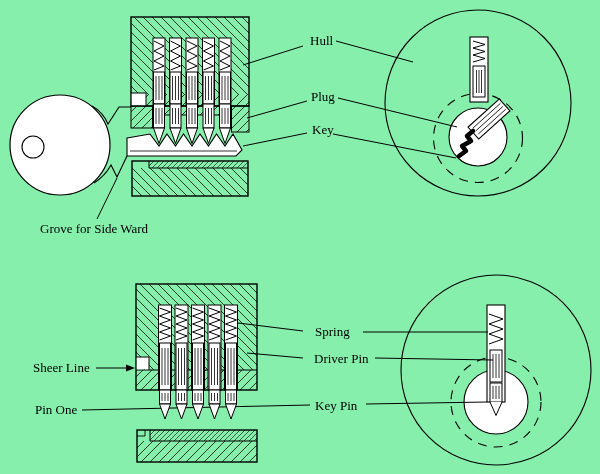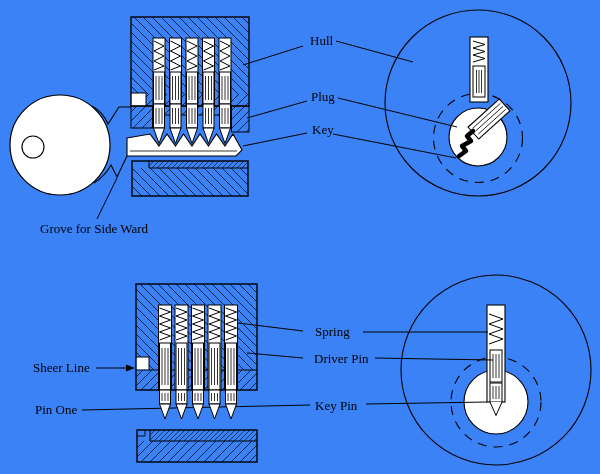--- a/index.html
+++ b/index.html
@@ -1,16 +1,16 @@
 <!DOCTYPE html>
 <html><head>
 <meta charset="utf-8">
 <style>
   html,body{margin:0;padding:0;background:#fff;}
-  .stage{width:600px;height:474px;background:#3b82f6;position:relative;overflow:hidden;}
+  .stage{width:600px;height:474px;background:#86efac;position:relative;overflow:hidden;}
   svg{display:block;}
   text{font-family:"Liberation Serif","DejaVu Serif",serif;font-size:13px;fill:#000;}
 </style>
 </head>
 <body>
 
 <div class="stage">
 <svg width="600" height="474" viewBox="0 0 600 474" xmlns="http://www.w3.org/2000/svg">
   <defs>
 

